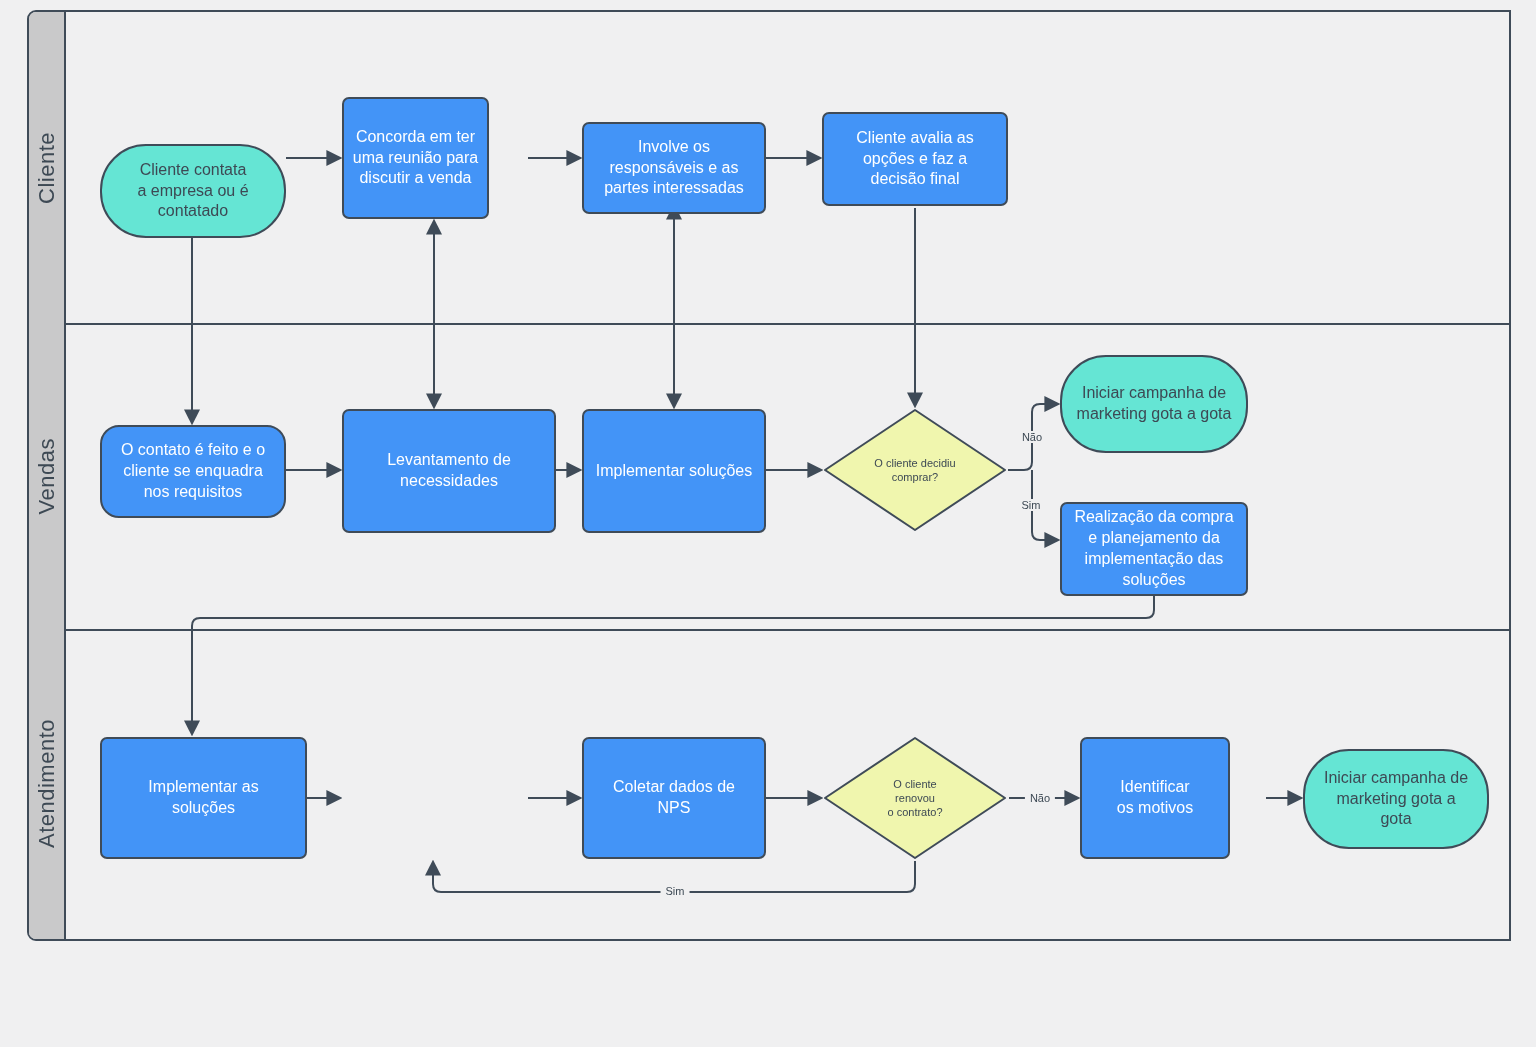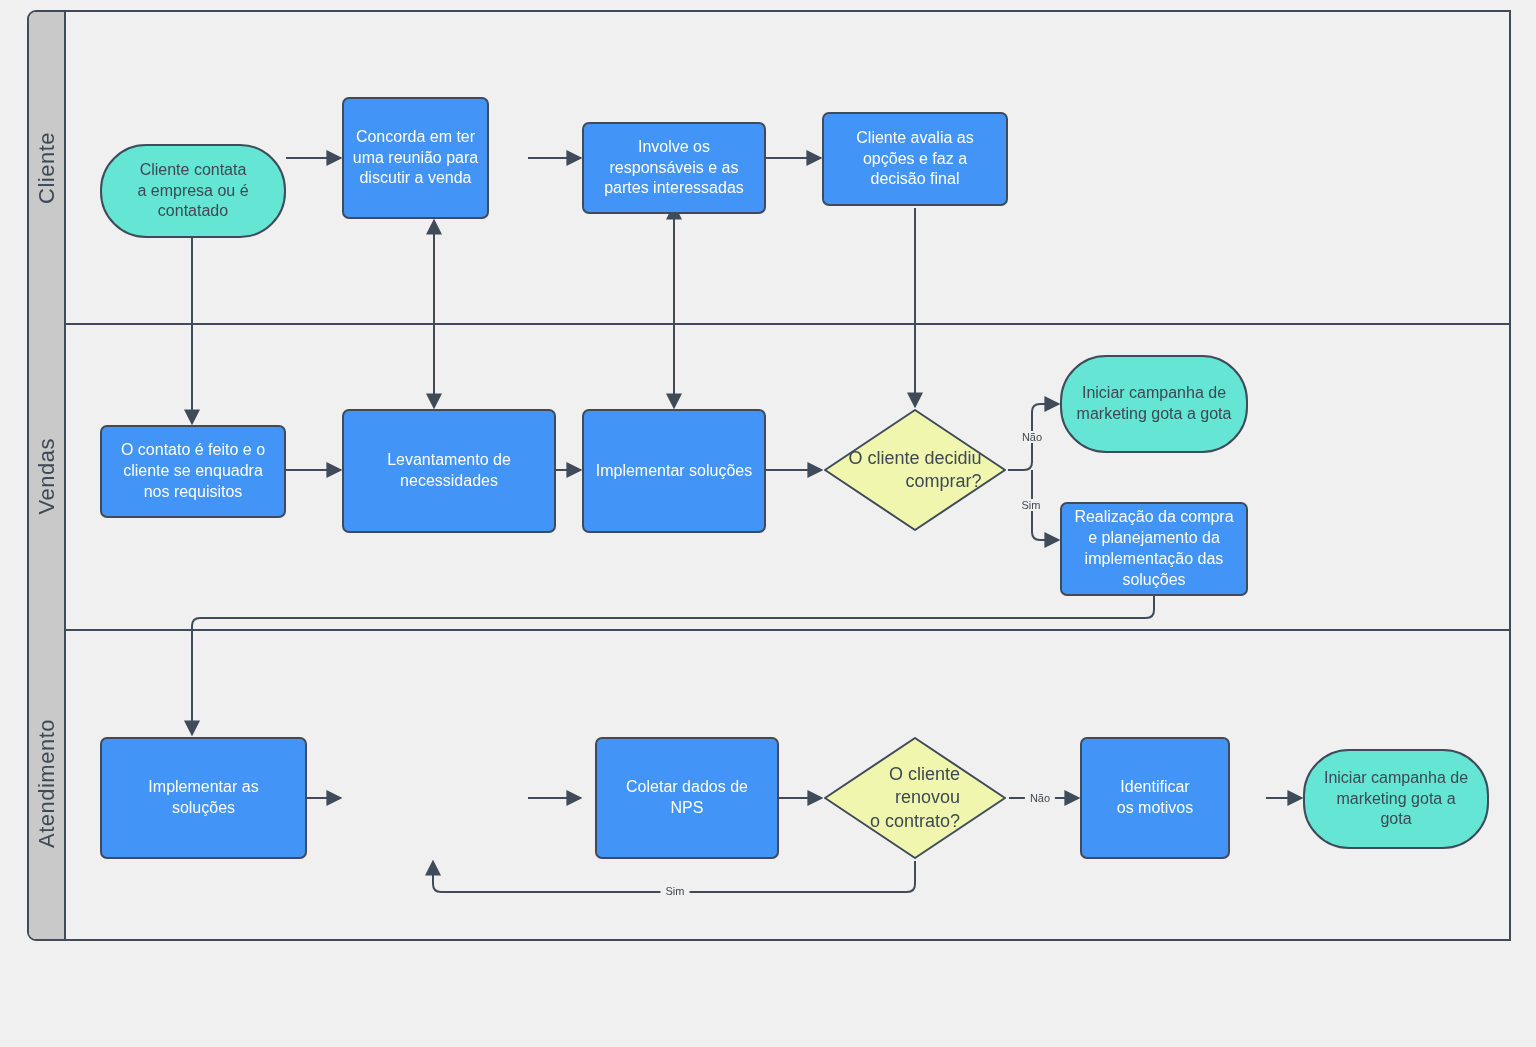--- a/index.html
+++ b/index.html
@@ -54,21 +54,21 @@
     padding:4px 8px;
   }
   .node span { white-space:pre-line; }
   .proc { background: var(--process-fill, #4394f7); color: var(--text-light, #ffffff); }
   .term { background: var(--terminator-fill, #65e5d4); color: var(--text-dark, #3d4954); border-radius:46px; }
   .decision { position:absolute; }
   .decision svg { position:absolute; left:0; top:0; }
   .decision .poly { fill: var(--decision-fill, #f0f6ae); stroke: var(--stroke, #3f4b58); stroke-width:2px; stroke-linejoin:round; }
   .decision .dtext {
     position:absolute; inset:0; display:flex; align-items:center; justify-content:center;
-    text-align:right; font-size:18px; line-height:1.3; color: var(--text-dark, #3d4954);
+    text-align:center; font-size:11px; line-height:1.3; color: var(--text-dark, #3d4954);
     white-space:pre-line;
   }
   
   .edge-label {
     position:absolute; transform:translate(-50%,-50%);
     background: var(--background, #f0f0f1);
     padding:0 5px; font-size:11px; color: var(--text-dark, #3d4954);
   }
 </style>
 </head>
@@ -140,21 +140,21 @@
     <span>Involve os
 responsáveis e as
 partes interessadas</span>
   </div>
   <div class="node proc" style="left:822px; top:112px; width:186px; height:94px;">
     <span>Cliente avalia as
 opções e faz a
 decisão final</span>
   </div>
 
-  <div class="node proc" style="left:100px; top:425px; width:186px; height:93px;">
+  <div class="node proc" style="left:100px; top:425px; width:186px; height:93px;border-radius:19px;">
     <span>O contato é feito e o
 cliente se enquadra
 nos requisitos</span>
   </div>
   <div class="node proc" style="left:342px; top:409px; width:214px; height:124px;">
     <span>Levantamento de
 necessidades</span>
   </div>
   <div class="node proc" style="left:582px; top:409px; width:184px; height:124px;">
     <span>Implementar soluções</span>
@@ -174,21 +174,21 @@
     <span>Realização da compra
 e planejamento da
 implementação das
 soluções</span>
   </div>
 
   <div class="node proc" style="left:100px; top:737px; width:207px; height:122px;">
     <span>Implementar as
 soluções</span>
   </div>
-  <div class="node proc" style="left:582px; top:737px; width:184px; height:122px;margin-left:13px;">
+  <div class="node proc" style="left:582px; top:737px; width:184px; height:122px;">
     <span>Coletar dados de
 NPS</span>
   </div>
   <div class="decision" style="left:823px; top:736px; width:184px; height:124px;">
     <svg width="184" height="124" viewBox="0 0 184 124">
       <polygon class="poly" points="92,2 182,62 92,122 2,62"></polygon>
     </svg>
     <div class="dtext">O cliente
 renovou
 o contrato?</div>

